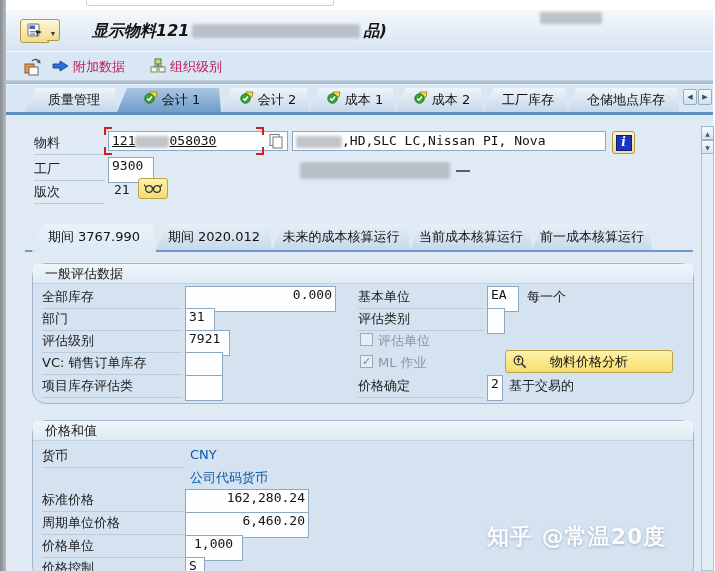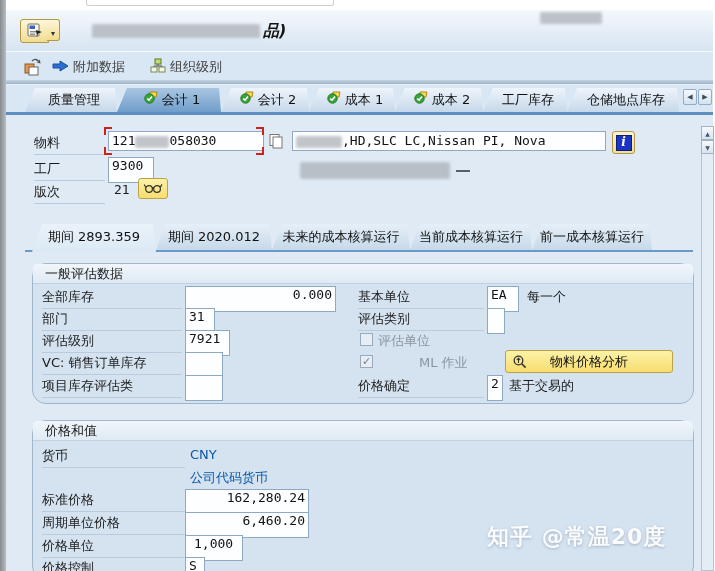--- a/index.html
+++ b/index.html
@@ -8,21 +8,21 @@
   .abs{position:absolute;}
   .left-strip{left:0;top:0;width:6px;height:571px;background:linear-gradient(90deg,#868b90,#b8bdc2);}
   .partial-box{left:86px;top:-4px;width:246px;height:9px;background:#fff;border:1px solid #cfcfcf;border-top:none;border-radius:0 0 3px 3px;}
   .window{left:6px;top:10px;width:707px;height:561px;background:#d9e6f3;}
   .titlebar{left:6px;top:10px;width:707px;height:41px;background:linear-gradient(#f4f8fc,#d7e4f1);border-bottom:1px solid #f6fafd;}
   .sys-btn{left:20px;top:19px;width:27px;height:22px;background:linear-gradient(#fdf7da,#f1dc8e);border:1px solid #b09a45;border-radius:3px 0 0 3px;display:flex;align-items:center;justify-content:center;}
   .sys-dd{left:47px;top:19px;width:13px;height:22px;background:linear-gradient(#fdf7da,#f1dc8e);border:1px solid #b09a45;border-left:none;border-radius:0 3px 3px 0;font-size:8px;color:#333;display:flex;align-items:flex-end;justify-content:center;padding-bottom:2px;box-sizing:border-box;}
   .title{left:92px;top:21px;height:20px;display:flex;align-items:center;gap:3px;font-size:16px;font-weight:bold;font-style:italic;color:#151515;}
   .redact{display:inline-block;background:#a9aeb4;opacity:.7;filter:blur(1.5px);border-radius:2px;}
   .toolbar-row{left:6px;top:51px;width:707px;height:29px;}
-  .tb-item{position:absolute;display:flex;align-items:center;gap:4px;color:#404040;cursor:default;}
+  .tb-item{position:absolute;display:flex;align-items:center;gap:4px;color:#be185d;cursor:default;}
   .toolbar-sep{left:6px;top:80px;width:707px;height:4px;background:linear-gradient(#c2d3e2,#9cb4c9);border-bottom:1px solid #e8f1f8;}
   .tab{top:88px;height:24px;line-height:24px;text-align:center;clip-path:polygon(10px 0,calc(100% - 2px) 0,100% 100%,0 100%);
        background:linear-gradient(#eef4fa,#c6d8ea);color:#111;display:flex;align-items:center;justify-content:center;gap:4px;padding-left:6px;box-sizing:border-box;cursor:default;}
   .tab.active{background:linear-gradient(#a9c6e1,#6f9dca);}
   .tabline{left:6px;top:112px;width:707px;height:3px;background:#5e8fc0;}
   .tabnav{top:89px;width:14px;height:16px;background:linear-gradient(#f6fafd,#d4e2ef);border:1px solid #92adc7;border-radius:2px;font-size:7px;color:#3a4a5a;display:flex;align-items:center;justify-content:center;box-sizing:border-box;}
   .panel{left:6px;top:115px;width:707px;height:456px;background:#dfeaf5;}
   .lbl{position:absolute;color:#1c1c1c;}
   .ul{border-bottom:1px solid #b9cbdd;padding-bottom:2px;}
   .fld{position:absolute;height:26px;background:#fdfeff;border:1px solid #8fa9c4;box-sizing:border-box;
@@ -67,20 +67,21 @@
           <rect x="3" y="9" width="7" height="1.4" fill="#888"></rect>
           <rect x="3" y="11.5" width="5" height="1.4" fill="#888"></rect>
           <polygon points="9,8 15,10 11,11.5 10,15" fill="#222"></polygon>
         </svg>
     </span>
   </div>
   <div class="abs sys-dd">
       <span>▾</span>
     </div>
   <div class="abs title">
+    <span>显示物料121</span>
       <span class="redact" style="width:168px;height:14px;"></span>
       <span>品)</span>
   </div>
   <div class="abs redact" style="left:540px;top:12px;width:62px;height:12px;"></div>
 
   <div class="abs toolbar-row"></div>
   <div class="tb-item" style="left:22px;top:57px;">
     <span>
       <svg width="20" height="20" viewBox="0 0 20 20">
           <rect x="3" y="7" width="9" height="9" fill="#e8954e" stroke="#8d5a1e"></rect>
@@ -156,21 +157,21 @@
       <span>◀</span>
     </div>
   <div class="abs tabnav" style="left:698px;">
       <span>▶</span>
     </div>
   <div class="abs tabline"></div>
 
   <div class="abs panel"></div>
 
   <span class="lbl ul" style="left:34px;top:134px;width:71px;">物料</span>
-  <div class="fld" style="left:108px;top:131px;width:156px;height:20px;line-height:18px;">
+  <div class="fld" style="left:108px;top:131px;width:180px;height:20px;line-height:18px;text-decoration:underline;">
     <span>121</span><span class="redact" style="width:34px;height:12px;vertical-align:middle;"></span><span>058030</span>
   </div>
   <span class="rb tl" style="left:104px;top:127px;"></span>
   <span class="rb tr" style="left:256px;top:127px;"></span>
   <span class="rb bl" style="left:104px;top:147px;"></span>
   <span class="rb br" style="left:256px;top:147px;"></span>
   <span class="abs" style="left:268px;top:133px;">
     <svg width="16" height="17" viewBox="0 0 16 17">
         <rect x="2" y="1.5" width="9" height="11" fill="#fff" stroke="#777"></rect>
         <rect x="5" y="4" width="9" height="11" fill="#fff" stroke="#777"></rect>
@@ -193,21 +194,21 @@
   <div class="ybtn" style="left:138px;top:178px;width:30px;height:21px;">
     <span>
       <svg width="20" height="13" viewBox="0 0 20 13">
           <circle cx="6" cy="8" r="3.4" fill="none" stroke="#333" stroke-width="1.2"></circle>
           <circle cx="14" cy="8" r="3.4" fill="none" stroke="#333" stroke-width="1.2"></circle>
           <path d="M9.4 7.4 q0.6 -1.6 1.8 0 M2.8 6.4 L1.2 3.4 M17.2 6.4 l1.8 -3" stroke="#333" stroke-width="1.1" fill="none"></path>
         </svg>
     </span>
   </div>
 
-  <div class="abs ptab active" style="left:32px;width:124px;"><span>期间 2893.359</span></div>
+  <div class="abs ptab active" style="left:32px;width:124px;"><span>期间 3767.990</span></div>
   <div class="abs ptab" style="left:156px;width:116px;"><span>期间 2020.012</span></div>
   <div class="abs ptab" style="left:272px;width:138px;"><span>未来的成本核算运行</span></div>
   <div class="abs ptab" style="left:532px;width:120px;"><span>前一成本核算运行</span></div>
   <div class="abs ptab" style="left:410px;width:122px;"><span>当前成本核算运行</span></div>
   <div class="abs ptabline"></div>
 
   <div class="gbox" style="left:32px;top:263px;width:660px;height:139px;">
     <div class="gbox-h">一般评估数据</div>
   </div>
   <span class="lbl ul" style="left:42px;top:288px;width:140px;">全部库存</span>
@@ -222,21 +223,21 @@
   <div class="fld" style="left:487px;top:308px;width:18px;"></div>
 
   <span class="lbl ul" style="left:42px;top:332px;width:140px;">评估级别</span>
   <div class="fld" style="left:185px;top:330px;width:45px;">7921</div>
   <span class="cb" style="left:360px;top:333px;"></span>
   <span class="dlbl" style="left:378px;top:332px;">评估单位</span>
 
   <span class="lbl ul" style="left:42px;top:354px;width:140px;">VC: 销售订单库存</span>
   <div class="fld" style="left:185px;top:352px;width:38px;"></div>
   <span class="cb" style="left:360px;top:355px;"><span>✓</span></span>
-  <span class="dlbl" style="left:378px;top:354px;margin-left:41px;">ML 作业</span>
+  <span class="dlbl" style="left:378px;top:354px;">ML 作业</span>
   <div class="ybtn" style="left:505px;top:350px;width:168px;height:23px;">
     <span style="position:absolute;left:6px;top:3px;">
       <svg width="16" height="16" viewBox="0 0 16 16">
           <circle cx="6.5" cy="6.5" r="4.3" fill="none" stroke="#333" stroke-width="1.3"></circle>
           <line x1="9.8" y1="9.8" x2="13.6" y2="13.6" stroke="#333" stroke-width="1.6"></line>
           <path d="M6.5 9 v-4.5 M4.8 6 L6.5 4 L8.2 6" stroke="#333" fill="none" stroke-width="1.1"></path>
         </svg>
     </span>
     <span>物料价格分析</span>
   </div>

